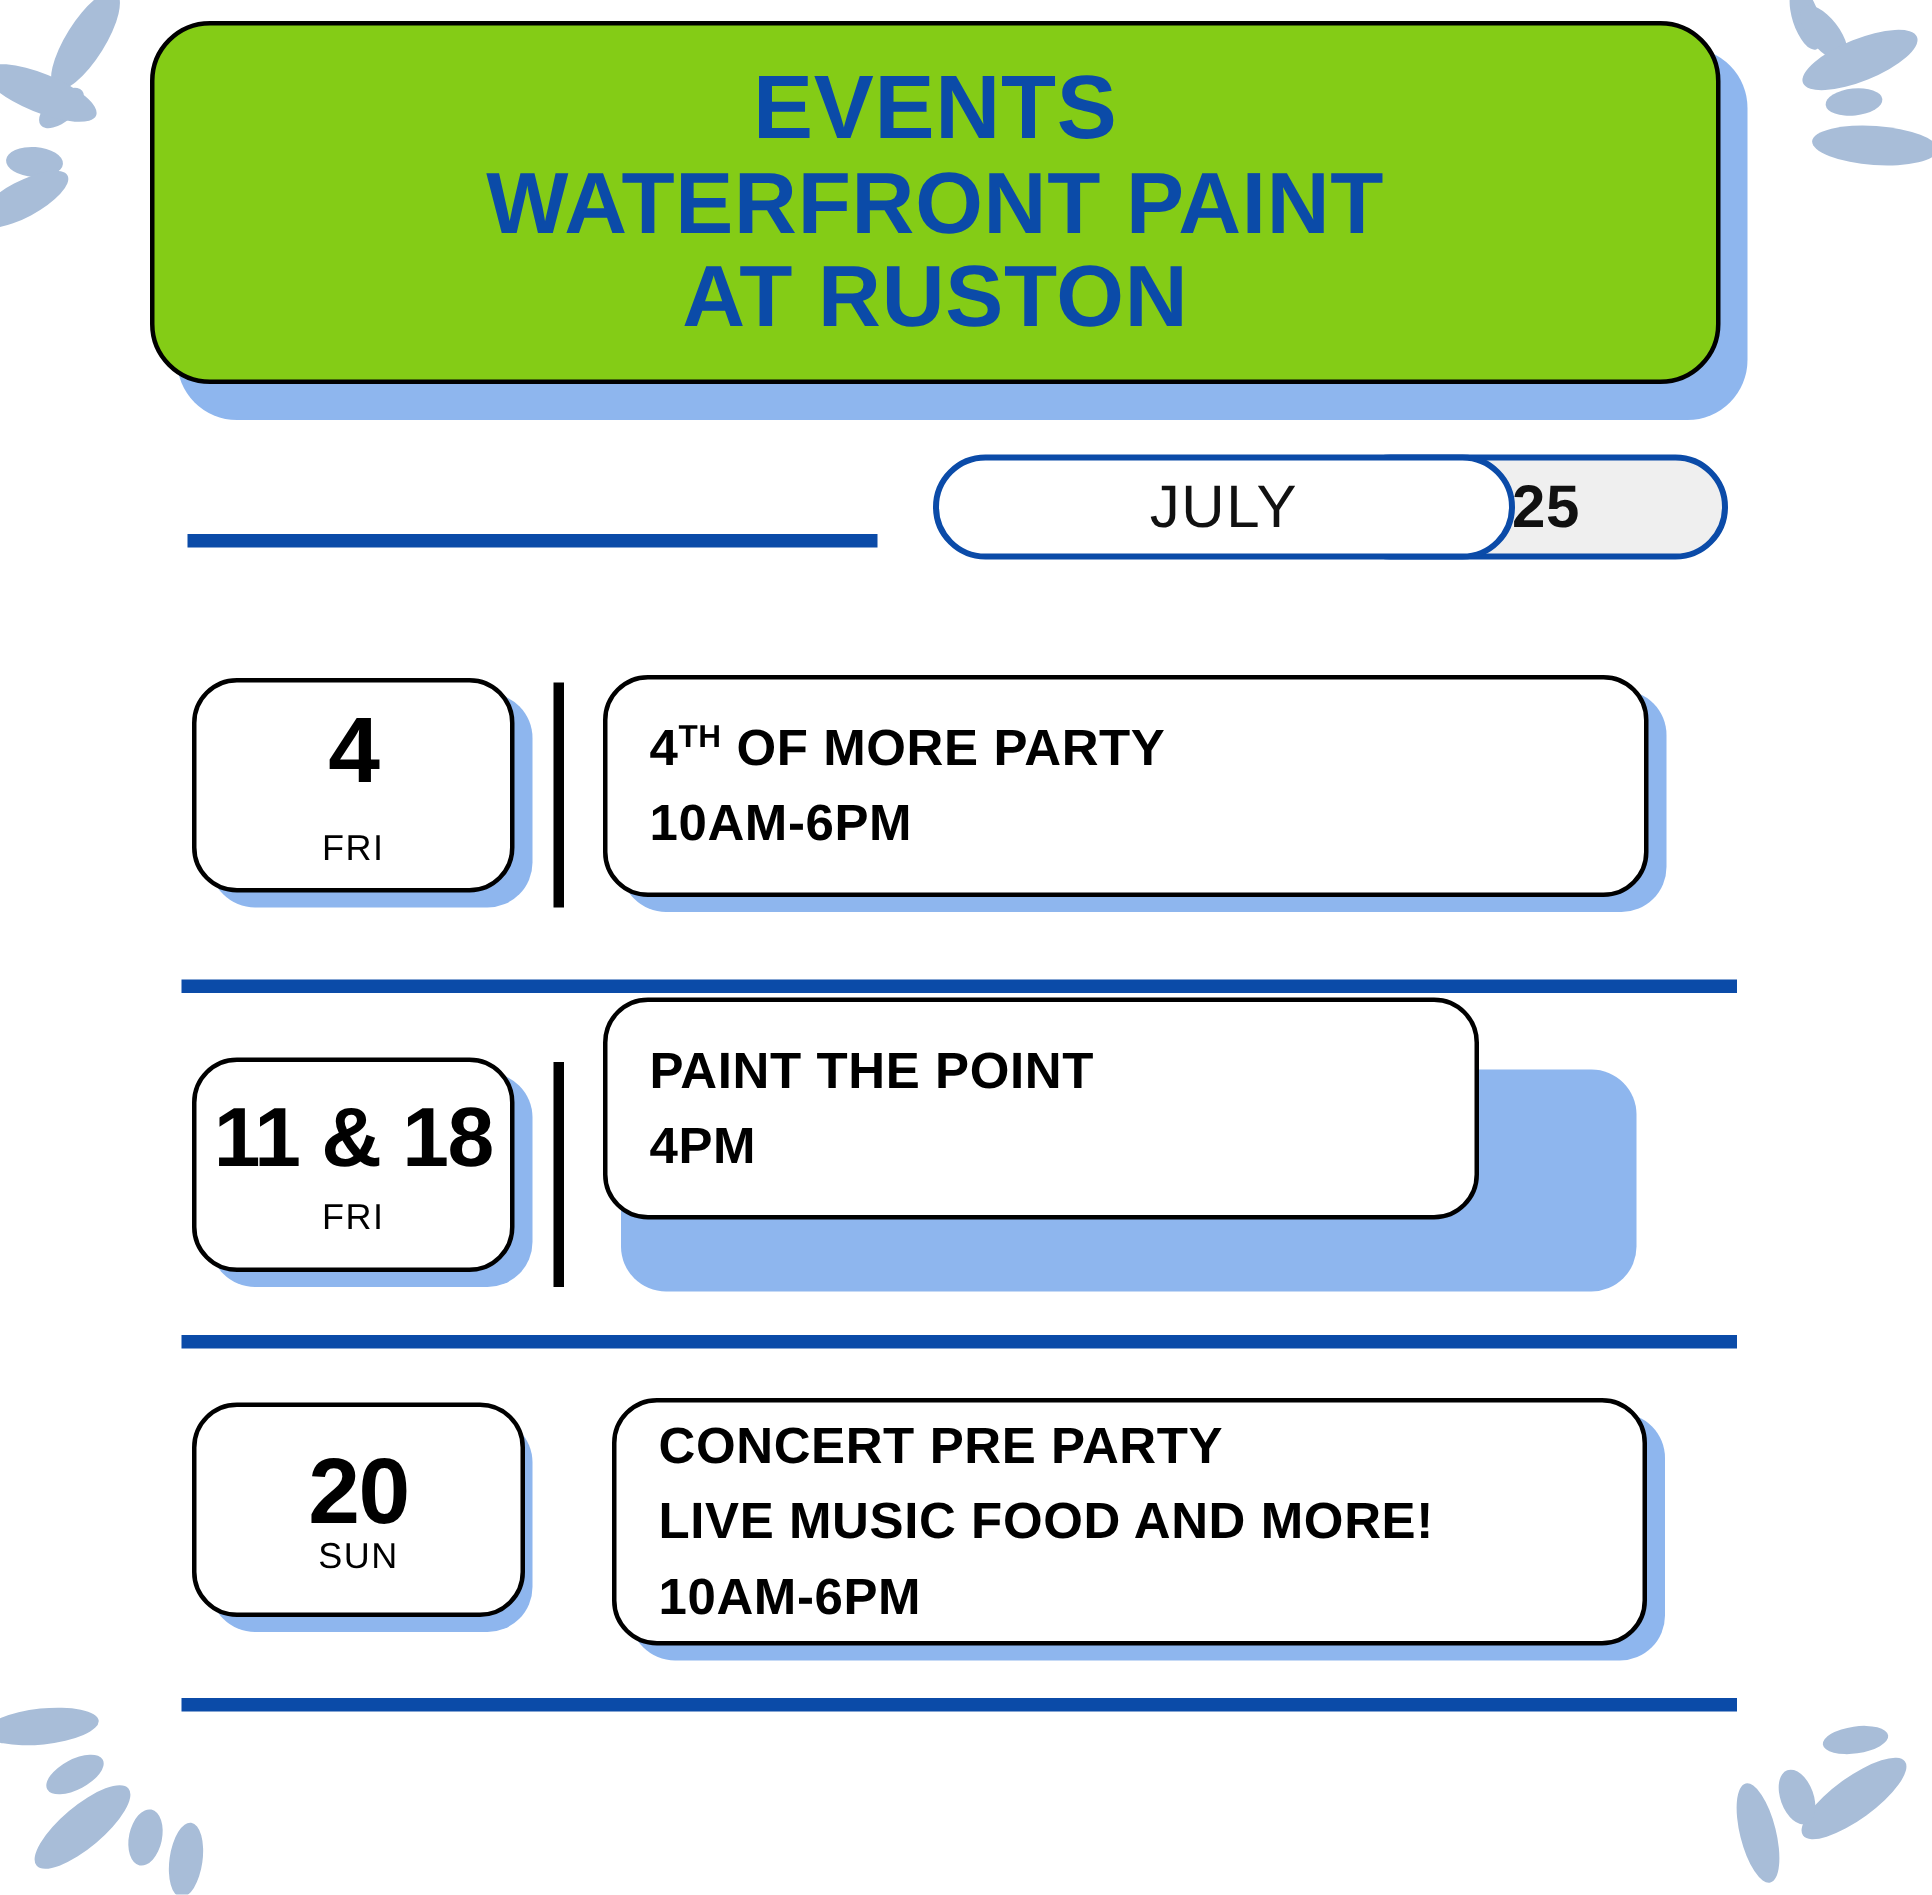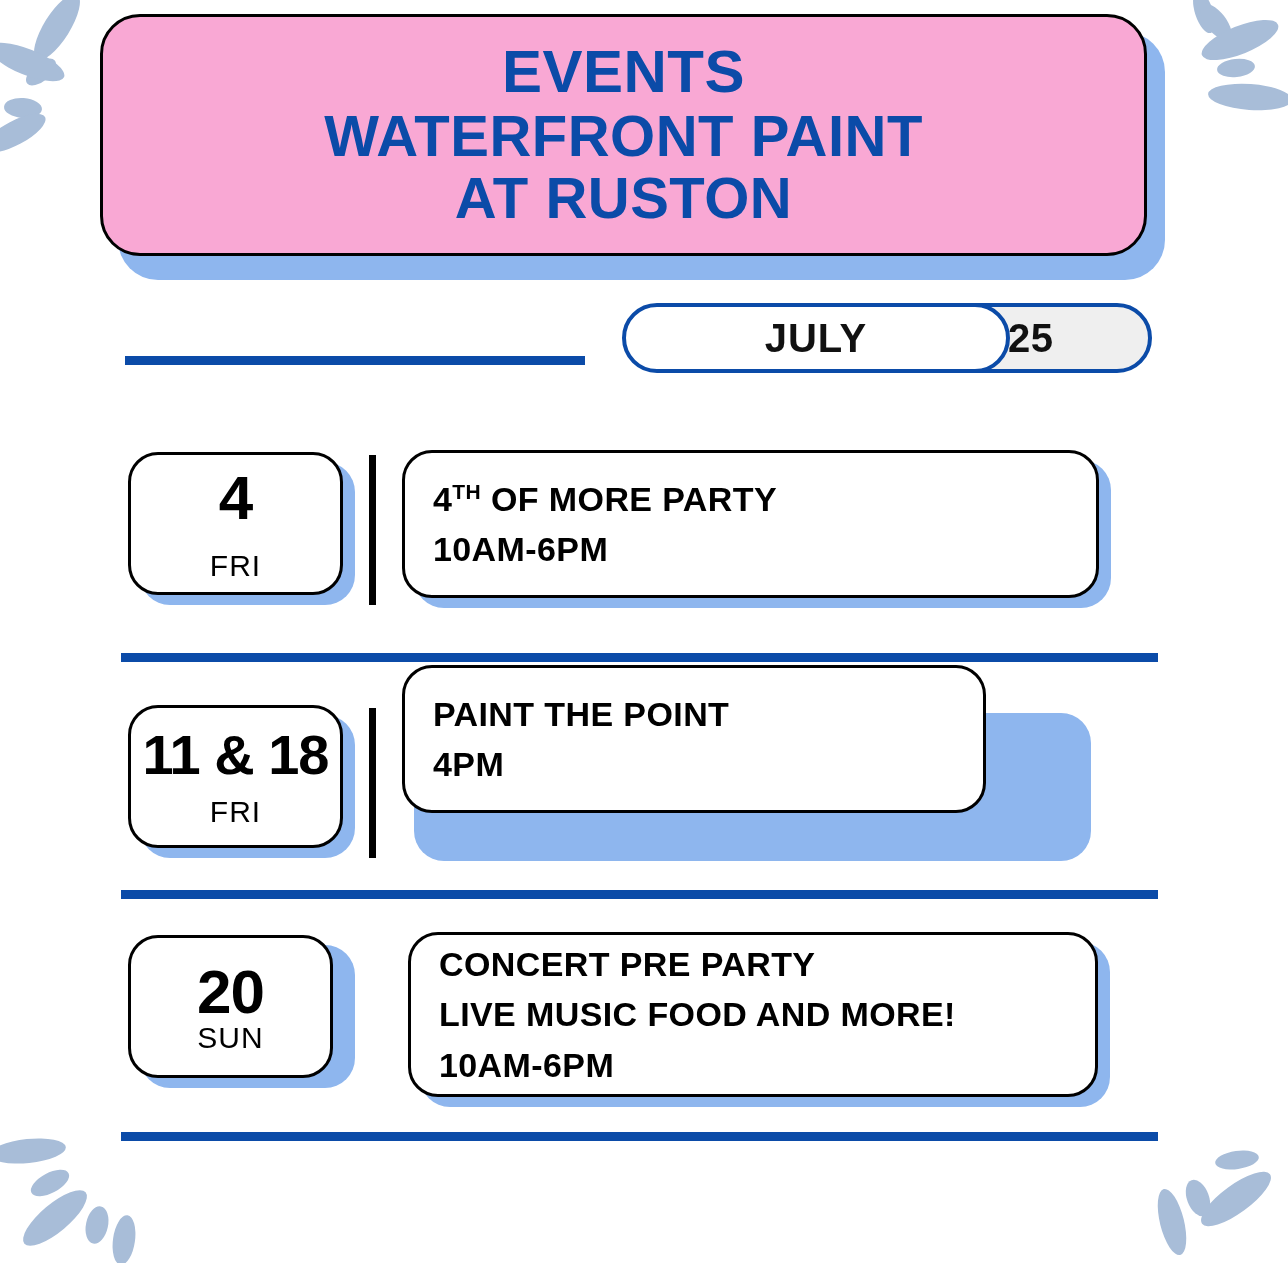--- a/index.html
+++ b/index.html
@@ -46,21 +46,21 @@
     height: 248px;
     background: #8EB6EE;
     border-radius: 40px;
   }
   .header-card {
     position: absolute;
     left: 0;
     top: 0;
     width: 1047px;
     height: 242px;
-    background: #f9a8d4;
+    background: #84cc16;
     border: 3px solid #000000;
     border-radius: 40px;
     box-sizing: border-box;
     display: flex;
     flex-direction: column;
     align-items: center;
     justify-content: center;
   }
   .header-line {
     color: #0B4BA8;
@@ -120,21 +120,21 @@
     background: #ffffff;
     border: 4px solid #0B4BA8;
     border-radius: 40px;
     box-sizing: border-box;
     display: flex;
     align-items: center;
     justify-content: center;
   }
   .month-text {
     font-size: 40px;
-    font-weight: bold;
+    font-weight: normal;
     color: #111111;
     letter-spacing: 1px;
   }
 
   
   .row {
     position: absolute;
     left: 0;
     width: 1288px;
   }
@@ -154,21 +154,21 @@
     align-items: center;
     justify-content: center;
   }
   .date-num {
     font-weight: bold;
     color: #000000;
     line-height: 1;
     letter-spacing: -1px;
   }
   .date-dow {
-    font-size: 30px;
+    font-size: 24px;
     font-weight: normal;
     color: #000000;
     letter-spacing: 1px;
     line-height: 1;
   }
   .divider-bar {
     position: absolute;
     width: 7px;
     background: #000000;
   }
@@ -298,21 +298,21 @@
     <div class="event-card" style="left:402px; top:665px; width:584px; height:148px;">
       <div class="event-line">PAINT THE POINT</div>
       <div class="event-line">4PM</div>
     </div>
   </div>
 
   <div class="rule-full" style="top:890px;"></div>
 
   <div class="row">
     <div class="date-shadow" style="left:140px; top:945px; width:215px; height:143px;"></div>
-    <div class="date-card" style="left:128px; top:935px; width:205px; height:143px;">
+    <div class="date-card" style="left:128px; top:935px; width:222px; height:143px;">
       <span class="date-num" style="font-size:62px;">20</span>
       <span class="date-dow" style="">SUN</span>
     </div>
     <div class="event-shadow" style="left:420px; top:942px; width:690px; height:165px;"></div>
     <div class="event-card" style="left:408px; top:932px; width:690px; height:165px;">
       <div class="event-line">CONCERT PRE PARTY</div>
       <div class="event-line">LIVE MUSIC FOOD AND MORE!</div>
       <div class="event-line">10AM-6PM</div>
     </div>
   </div>

